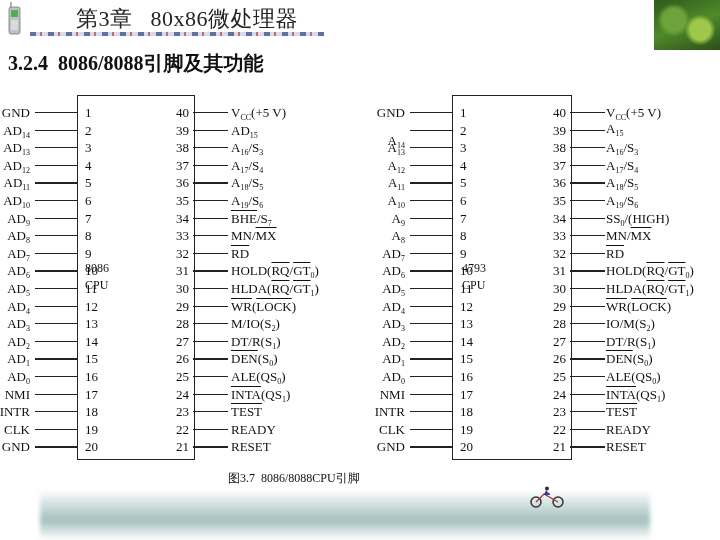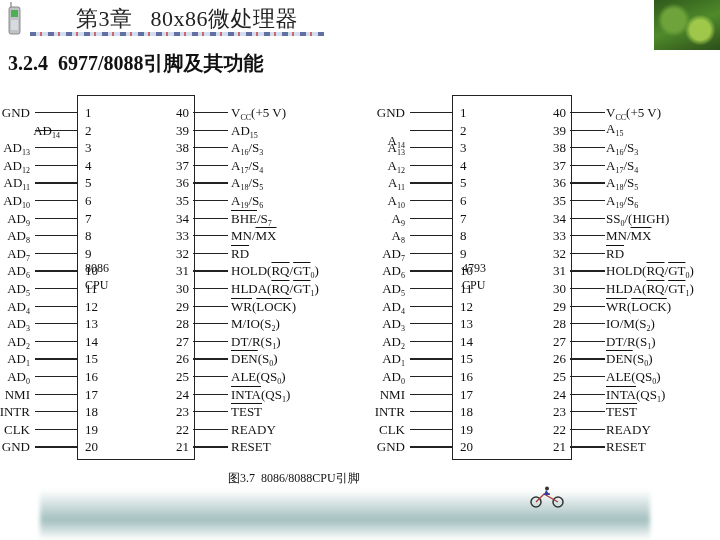--- a/index.html
+++ b/index.html
@@ -31,36 +31,36 @@
 <body>
 
 <svg class="phone" viewBox="0 0 14 34">
   <line x1="3" y1="0" x2="3" y2="6" stroke="#666" stroke-width="1"></line>
   <rect x="1" y="5" width="11" height="27" rx="2" fill="#bfc3c8" stroke="#777" stroke-width="0.8"></rect>
   <rect x="3" y="8" width="7" height="7" fill="#4caf50"></rect>
   <rect x="3" y="18" width="7" height="10" fill="#d8dade"></rect>
 </svg>
 <div class="chapter-title">第3章   80x86微处理器</div>
 <div class="deco-line"></div>
-<div class="section-title">3.2.4  6977/8088引脚及其功能</div>
+<div class="section-title">3.2.4  8086/8088引脚及其功能</div>
 <div class="forest"></div>
 
 <div id="diagram">
     <div class="chip" style="left: 77px; top: 95px; width: 116px; height: 363px;"></div>
     <div class="chip-name" style="left: 85px; top: 260px; width: 50px;">8086</div>
     <div class="chip-name" style="left: 85px; top: 277px; width: 50px;">CPU</div>
     <div class="pin-line" style="left: 35px; width: 42px; top: 112px;"></div>
     <div class="pin-num" style="left: 85px; top: 104px;">1</div>
     <div class="pin-label" style="right: 690px; top: 104px;">GND</div>
     <div class="pin-line" style="left: 193px; width: 35px; top: 112px;"></div>
     <div class="pin-num" style="right: 531px; top: 104px;">40</div>
     <div class="pin-label" style="left: 231px; top: 104px;">V<span class="sub">CC</span>(+5 V)</div>
     <div class="pin-line" style="left: 35px; width: 42px; top: 129.6px;"></div>
     <div class="pin-num" style="left: 85px; top: 121.6px;">2</div>
-    <div class="pin-label" style="right: 660px; top: 121.6px;">AD<span class="sub">14</span></div>
+    <div class="pin-label" style="right: 690px; top: 121.6px;">AD<span class="sub">14</span></div>
     <div class="pin-line" style="left: 193px; width: 35px; top: 129.6px;"></div>
     <div class="pin-num" style="right: 531px; top: 121.6px;">39</div>
     <div class="pin-label" style="left: 231px; top: 121.6px;">AD<span class="sub">15</span></div>
     <div class="pin-line" style="left: 35px; width: 42px; top: 147.2px;"></div>
     <div class="pin-num" style="left: 85px; top: 139.2px;">3</div>
     <div class="pin-label" style="right: 690px; top: 139.2px;">AD<span class="sub">13</span></div>
     <div class="pin-line" style="left: 193px; width: 35px; top: 147.2px;"></div>
     <div class="pin-num" style="right: 531px; top: 139.2px;">38</div>
     <div class="pin-label" style="left: 231px; top: 139.2px;">A<span class="sub">16</span>/S<span class="sub">3</span></div>
     <div class="pin-line" style="left: 35px; width: 42px; top: 164.8px;"></div>

